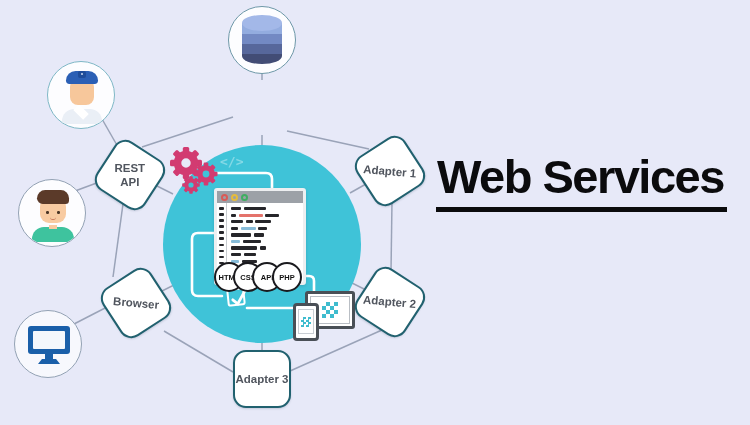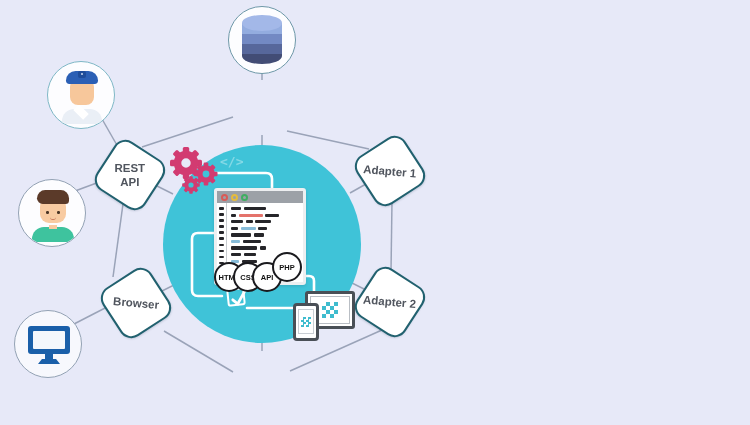--- a/index.html
+++ b/index.html
@@ -231,21 +231,21 @@
 
   <div class="badge" style="left:214px;top:262px;z-index:5">
       <span>HTML</span>
     </div>
   <div class="badge" style="left:233px;top:262px;z-index:6">
       <span>CSS</span>
     </div>
   <div class="badge" style="left:252px;top:262px;z-index:7">
       <span>API</span>
     </div>
-  <div class="badge" style="left:272px;top:252px;z-index:8">
+  <div class="badge" style="left:272px;top:262px;z-index:8">
       <span>PHP</span>
     </div>
 
   <div class="checkbox">
     <svg width="18" height="18" viewBox="0 0 18 18">
       <path d="M3.5,9.5 L8,14 L16,2.5" stroke="#fff" stroke-width="2.8" fill="none" stroke-linecap="round"></path>
     </svg>
   </div>
 
   <div class="tablet">
@@ -257,20 +257,23 @@
     <div class="phone-screen">
       <div class="qr qr-sm"></div>
     </div>
   </div>
 
   <div class="node" style="left:361px;top:142px;transform:rotate(-33deg)">
     <span style="transform:rotate(38deg)">Adapter 1</span>
   </div>
   <div class="node" style="left:361px;top:273px;transform:rotate(33deg)">
     <span style="transform:rotate(-28deg)">Adapter 2</span>
+  </div>
+  <div class="node" style="left:233px;top:350px">
+    <span>Adapter 3</span>
   </div>
   <div class="node" style="left:107px;top:274px;transform:rotate(-33deg)">
     <span style="transform:rotate(38deg)">Browser</span>
   </div>
   <div class="node" style="left:101px;top:146px;transform:rotate(33deg)">
     <span style="transform:rotate(-33deg);width:40px">REST API</span>
   </div>
 
   <div class="sat sat-db">
     <svg width="44" height="52" viewBox="0 0 44 52">
@@ -316,14 +319,15 @@
   <div class="sat sat-monitor">
     <div style="position:absolute;inset:0">
       <div class="m-screen">
           <div class="m-inner"></div>
         </div>
       <div class="m-stand"></div>
       <div class="m-base"></div>
     </div>
   </div>
 
+  <div class="title">Web Services</div>
 
 </div>
 
 </body></html>

